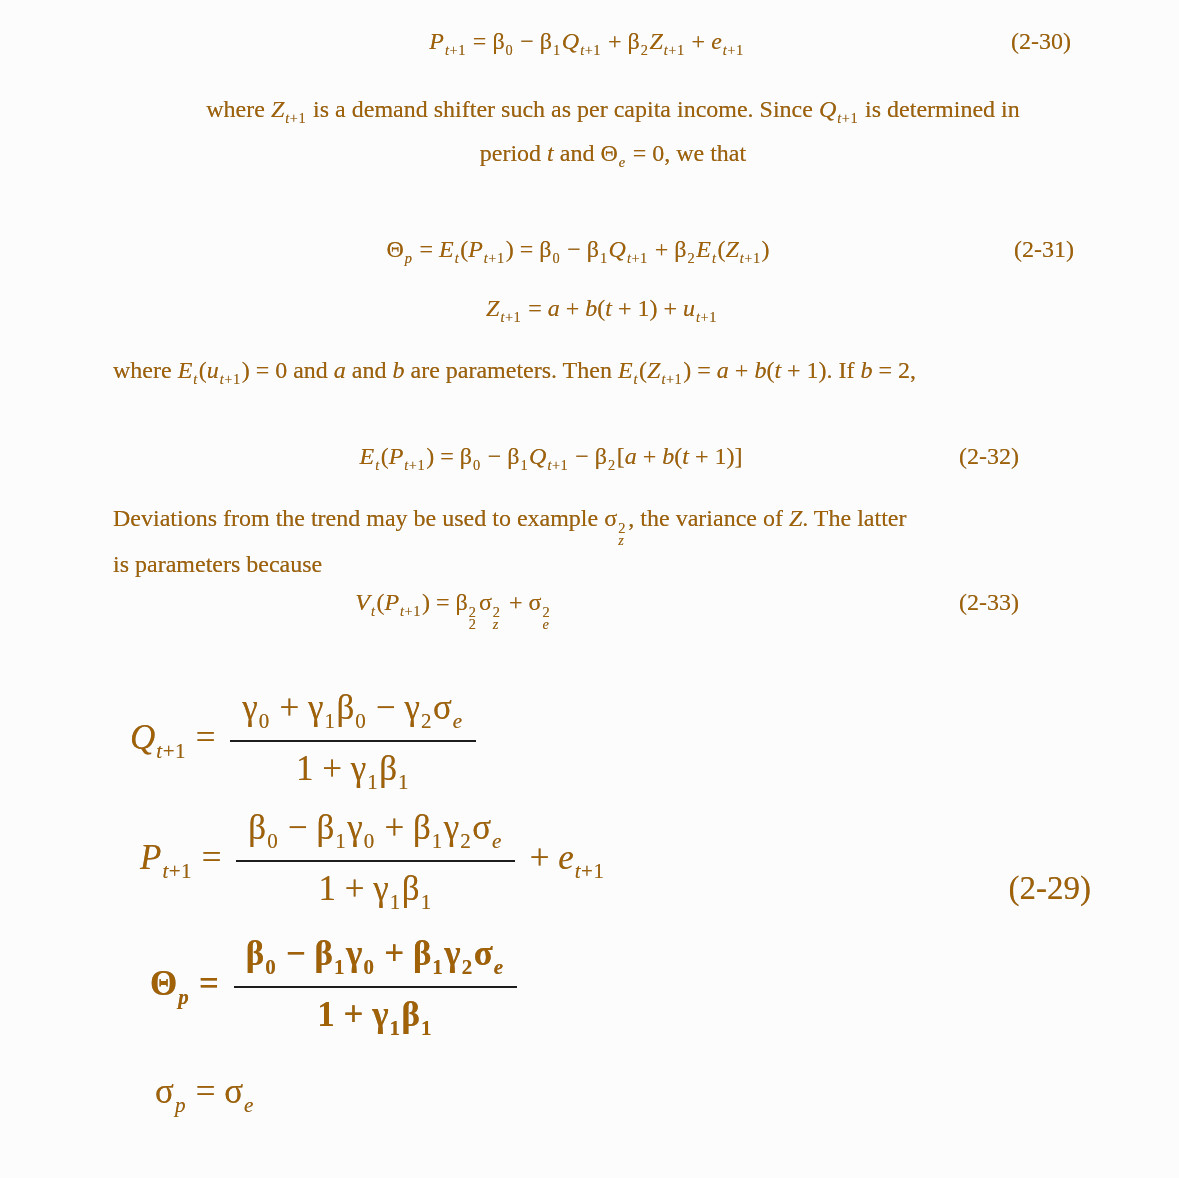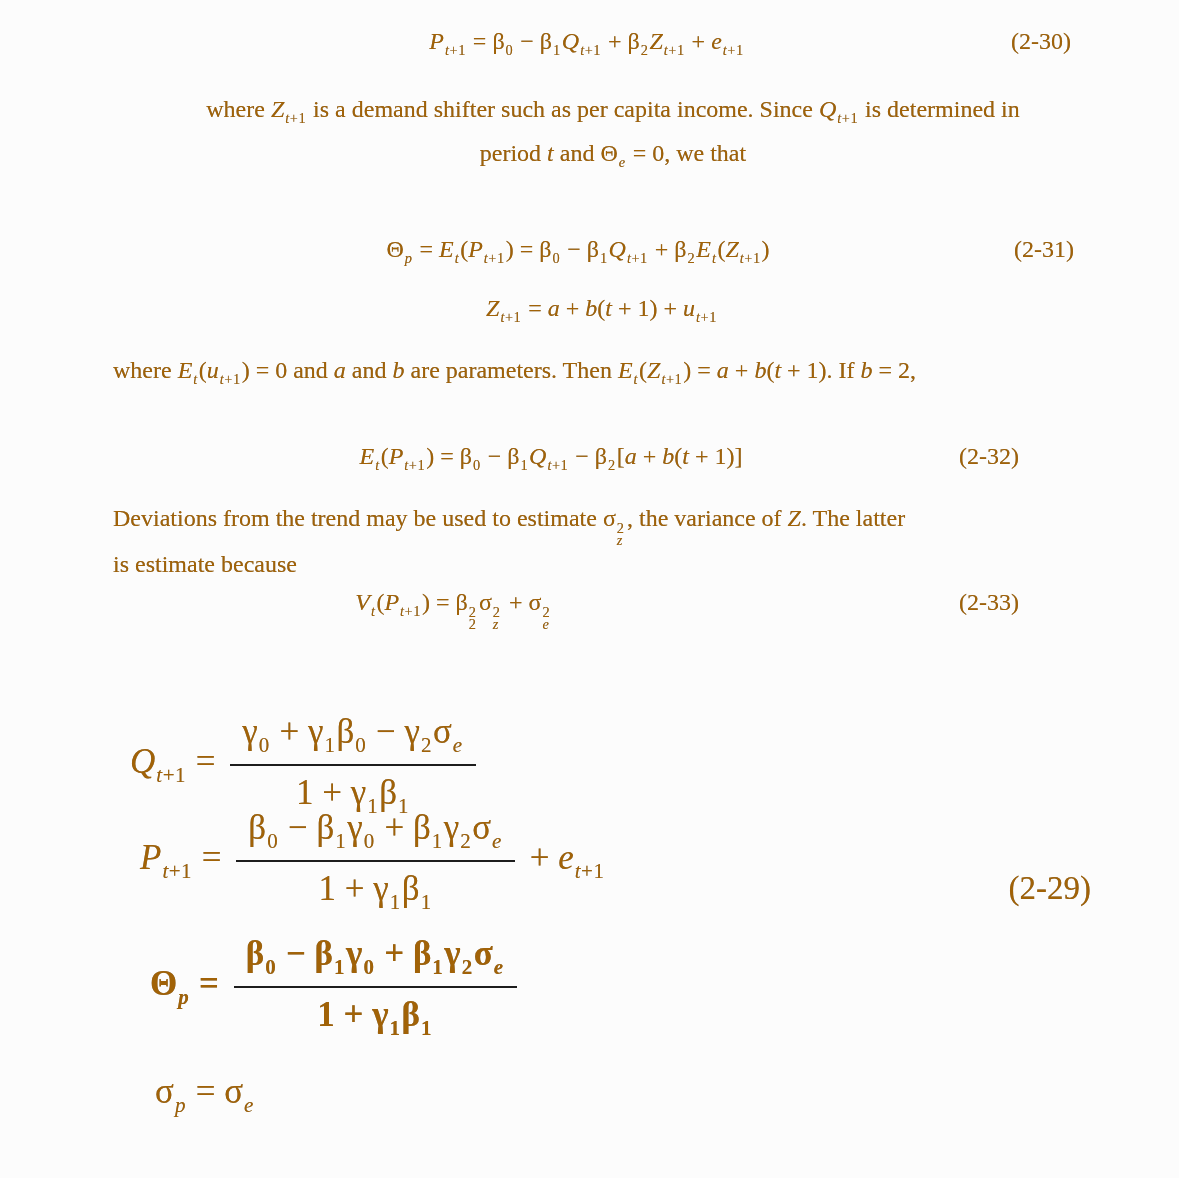--- a/index.html
+++ b/index.html
@@ -55,42 +55,42 @@
   <div class="para" style="top:353px;">
     <div class="pline"><span class="up">where </span><span class="it">E</span><span class="sb"><span class="it">t</span></span><span class="up">(</span><span class="it">u</span><span class="sb"><span class="it">t</span><span class="up">+</span><span class="up">1</span></span><span class="up">) = 0 and </span><span class="it">a</span><span class="up"> and </span><span class="it">b</span><span class="up"> are parameters. Then </span><span class="it">E</span><span class="sb"><span class="it">t</span></span><span class="up">(</span><span class="it">Z</span><span class="sb"><span class="it">t</span><span class="up">+</span><span class="up">1</span></span><span class="up">) = </span><span class="it">a</span><span class="up"> + </span><span class="it">b</span><span class="up">(</span><span class="it">t</span><span class="up"> + 1). If </span><span class="it">b</span><span class="up"> = 2,</span></div>
   </div>
 
   <div class="eq-row" style="top:443px;">
     <span class="eq" style="left:551px;"><span class="it">E</span><span class="sb"><span class="it">t</span></span><span class="up">(</span><span class="it">P</span><span class="sb"><span class="it">t</span><span class="up">+</span><span class="up">1</span></span><span class="up">) = </span><span class="gk">β</span><span class="sb"><span class="up">0</span></span><span class="up"> − </span><span class="gk">β</span><span class="sb"><span class="up">1</span></span><span class="it">Q</span><span class="sb"><span class="it">t</span><span class="up">+</span><span class="up">1</span></span><span class="up"> − </span><span class="gk">β</span><span class="sb"><span class="up">2</span></span><span class="up">[</span><span class="it">a</span><span class="up"> + </span><span class="it">b</span><span class="up">(</span><span class="it">t</span><span class="up"> + 1)]</span></span>
     <span class="eq-num" style="right:160px;">(2-32)</span>
   </div>
 
   <div class="para" style="top:501px;">
-    <div class="pline"><span class="up">Deviations from the trend may be used to estimate </span><span class="gk">σ</span><span class="ss">
+    <div class="pline"><span class="up">Deviations from the trend may be used to example </span><span class="gk">σ</span><span class="ss">
           <span class="ssup">2</span>
           <span class="ssub"><span class="it">z</span></span>
         </span><span class="up">, the variance of </span><span class="it">Z</span><span class="up">. The latter</span></div>
-    <div class="pline"><span class="up">is estimate because</span></div>
+    <div class="pline"><span class="up">is parameters because</span></div>
   </div>
 
   <div class="eq-row" style="top:589px;text-align:right;">
     <span class="eq" style="left:454px;"><span class="it">V</span><span class="sb"><span class="it">t</span></span><span class="up">(</span><span class="it">P</span><span class="sb"><span class="it">t</span><span class="up">+</span><span class="up">1</span></span><span class="up">) = </span><span class="gk">β</span><span class="ss">
           <span class="ssup">2</span>
           <span class="ssub"><span class="up">2</span></span>
         </span><span class="gk">σ</span><span class="ss">
           <span class="ssup">2</span>
           <span class="ssub"><span class="it">z</span></span>
         </span><span class="up"> + </span><span class="gk">σ</span><span class="ss">
           <span class="ssup">2</span>
           <span class="ssub"><span class="it">e</span></span>
         </span></span>
     <span class="eq-num" style="right:160px;">(2-33)</span>
   </div>
 
-  <div class="bigeq" style="top:712px;left:130px;"><span class="it">Q</span><span class="sb"><span class="it">t</span><span class="up">+</span><span class="up">1</span></span><span class="up"> = </span><span class="frac">
+  <div class="bigeq" style="top:688px;left:130px;"><span class="it">Q</span><span class="sb"><span class="it">t</span><span class="up">+</span><span class="up">1</span></span><span class="up"> = </span><span class="frac">
         <span class="num"><span class="gk">γ</span><span class="sb"><span class="up">0</span></span><span class="up"> + </span><span class="gk">γ</span><span class="sb"><span class="up">1</span></span><span class="gk">β</span><span class="sb"><span class="up">0</span></span><span class="up"> − </span><span class="gk">γ</span><span class="sb"><span class="up">2</span></span><span class="gk">σ</span><span class="sb"><span class="it">e</span></span></span>
         <span class="den"><span class="up">1 + </span><span class="gk">γ</span><span class="sb"><span class="up">1</span></span><span class="gk">β</span><span class="sb"><span class="up">1</span></span></span>
       </span></div>
   <div class="bigeq" style="top:808px;left:140px;"><span class="it">P</span><span class="sb"><span class="it">t</span><span class="up">+</span><span class="up">1</span></span><span class="up"> = </span><span class="frac">
         <span class="num"><span class="gk">β</span><span class="sb"><span class="up">0</span></span><span class="up"> − </span><span class="gk">β</span><span class="sb"><span class="up">1</span></span><span class="gk">γ</span><span class="sb"><span class="up">0</span></span><span class="up"> + </span><span class="gk">β</span><span class="sb"><span class="up">1</span></span><span class="gk">γ</span><span class="sb"><span class="up">2</span></span><span class="gk">σ</span><span class="sb"><span class="it">e</span></span></span>
         <span class="den"><span class="up">1 + </span><span class="gk">γ</span><span class="sb"><span class="up">1</span></span><span class="gk">β</span><span class="sb"><span class="up">1</span></span></span>
       </span><span class="up"> + </span><span class="it">e</span><span class="sb"><span class="it">t</span><span class="up">+</span><span class="up">1</span></span></div>
   <div class="big-num" style="top:870px;right:88px;">(2-29)</div>
   <div class="bigeq" style="top:934px;left:150px;font-weight:bold;"><span class="gk">Θ</span><span class="sb"><span class="it">p</span></span><span class="up"> = </span><span class="frac">
         <span class="num"><span class="gk">β</span><span class="sb"><span class="up">0</span></span><span class="up"> − </span><span class="gk">β</span><span class="sb"><span class="up">1</span></span><span class="gk">γ</span><span class="sb"><span class="up">0</span></span><span class="up"> + </span><span class="gk">β</span><span class="sb"><span class="up">1</span></span><span class="gk">γ</span><span class="sb"><span class="up">2</span></span><span class="gk">σ</span><span class="sb"><span class="it">e</span></span></span>

